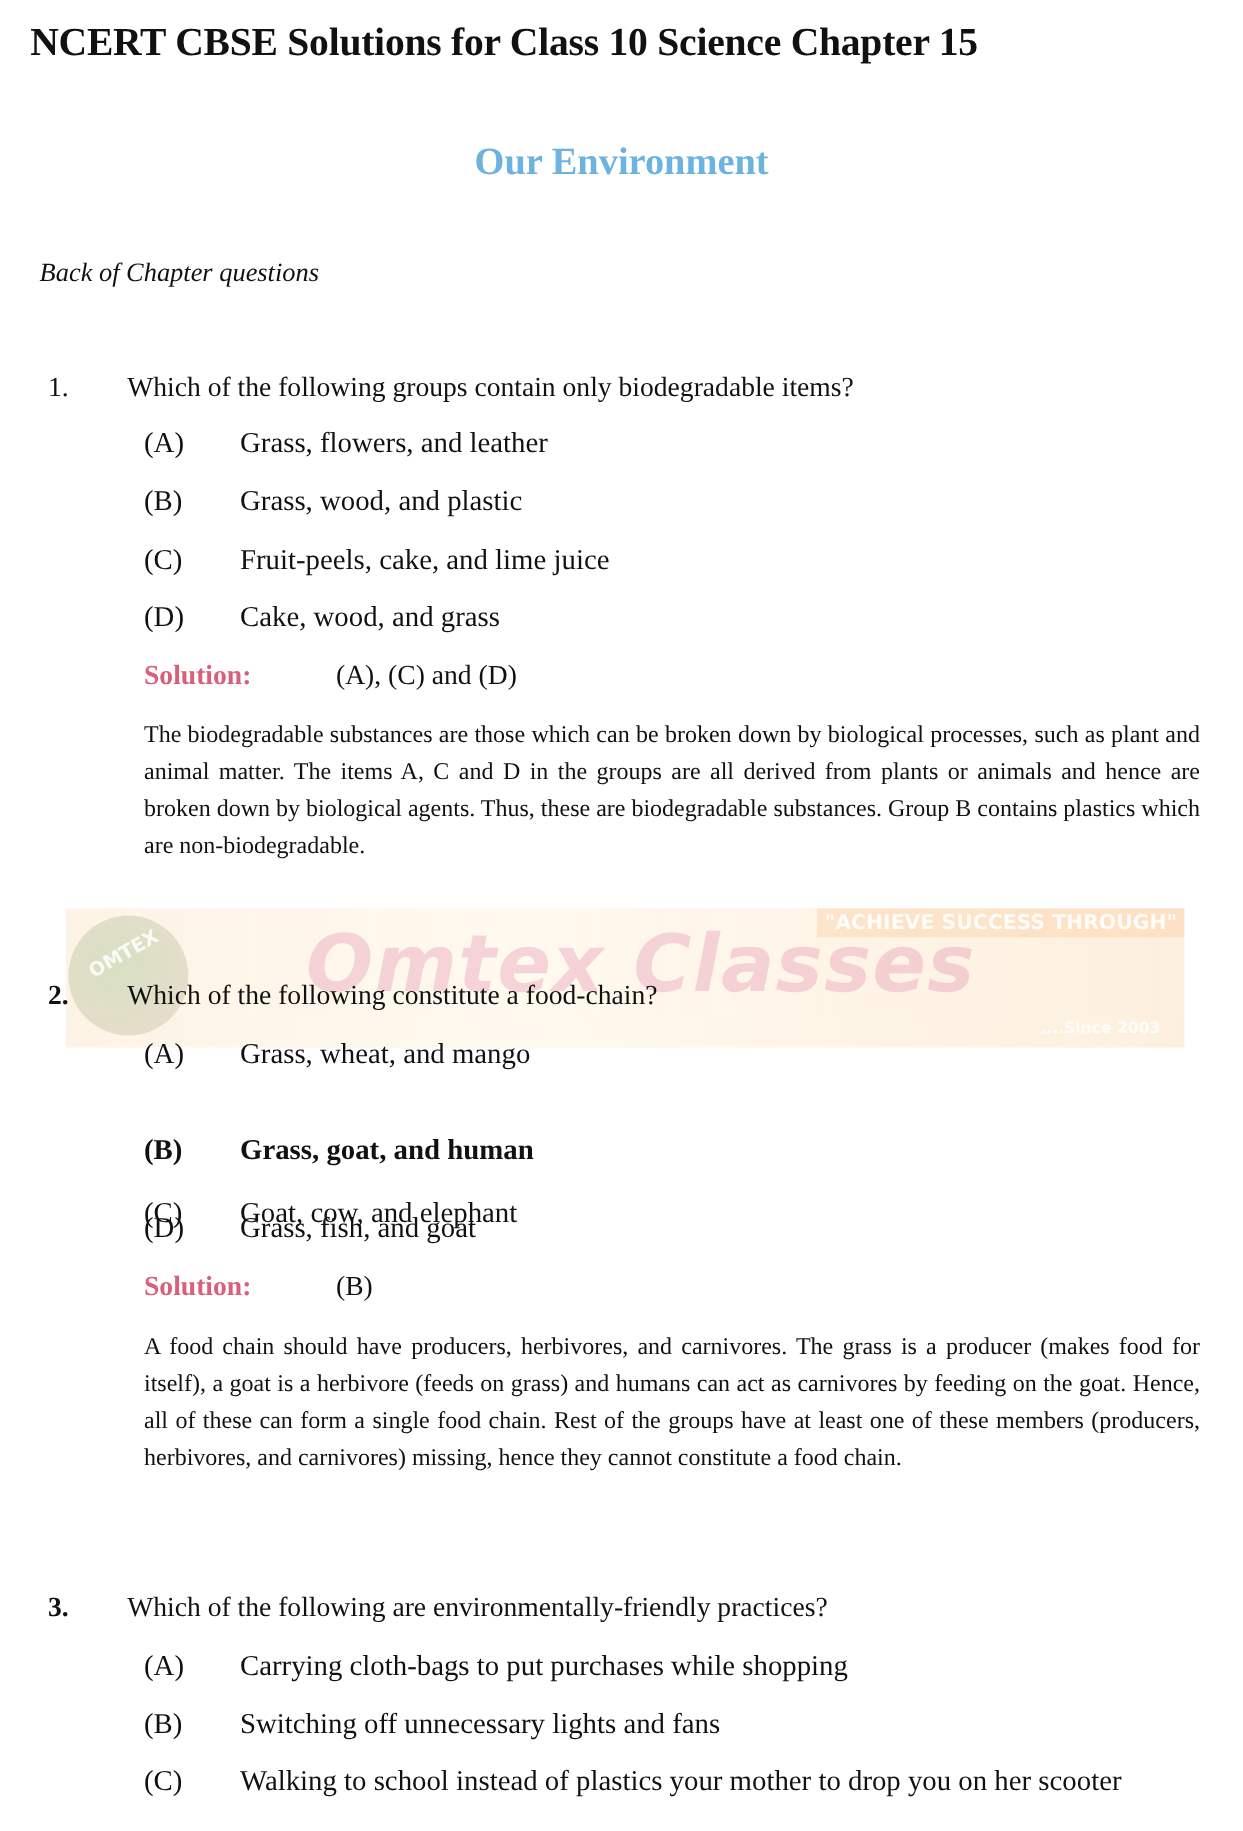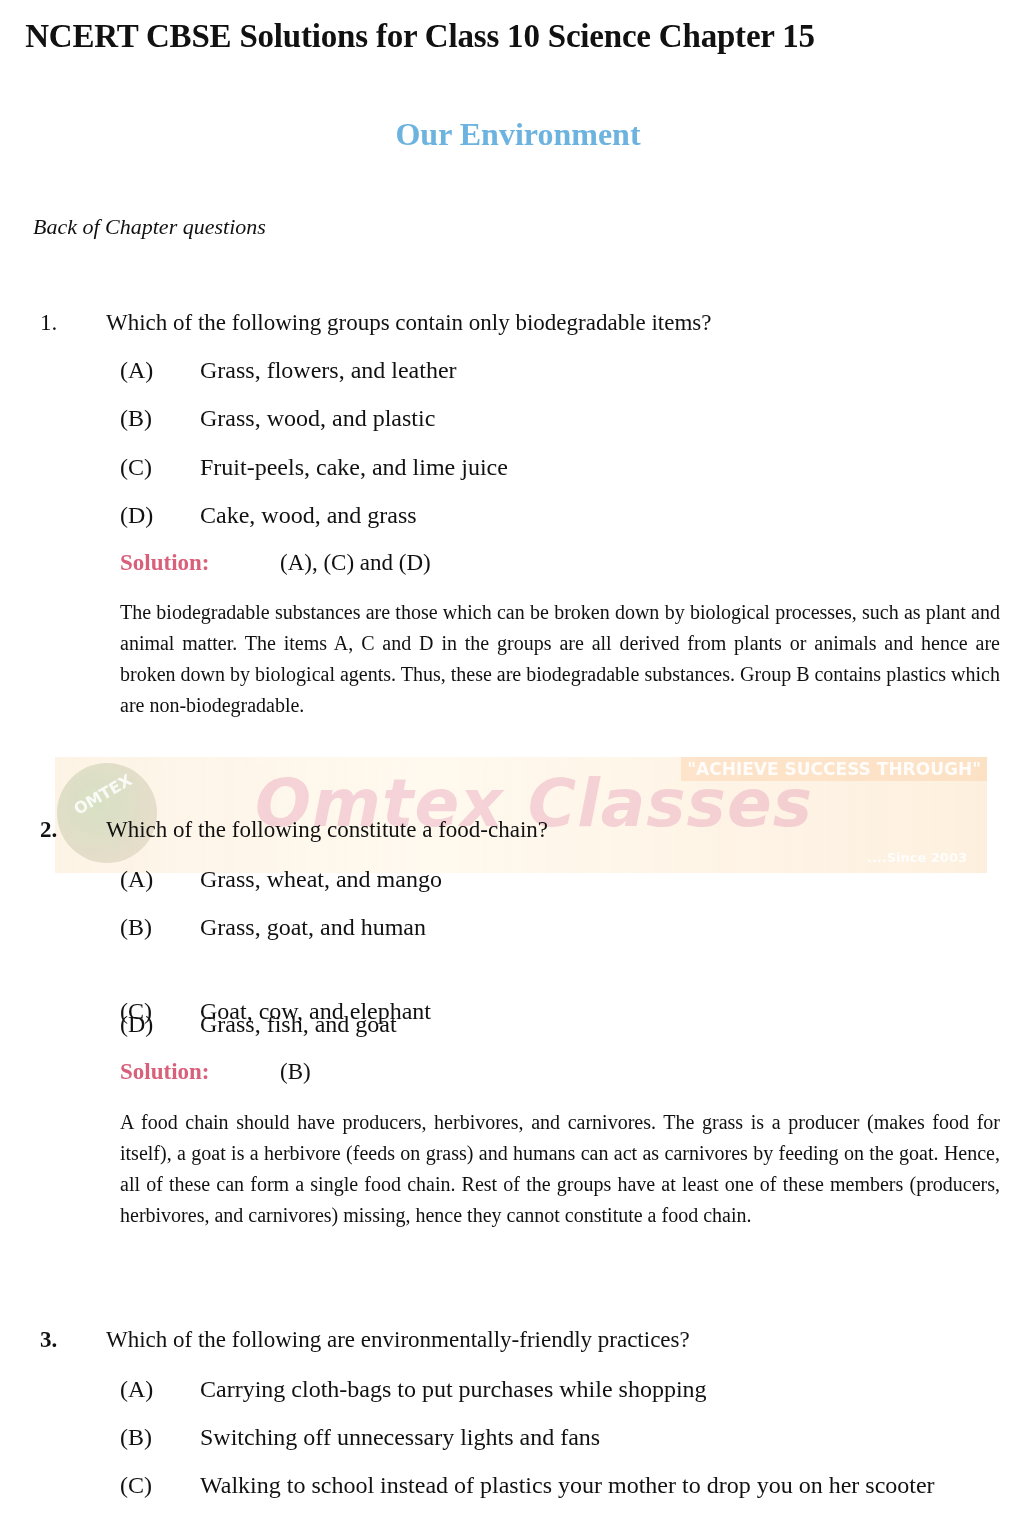--- a/index.html
+++ b/index.html
@@ -62,21 +62,21 @@
   <div class="wm-brand">Omtex Classes</div>
   <div class="wm-tag">"ACHIEVE SUCCESS THROUGH"</div>
   <div class="wm-since">....Since 2003</div>
 </div>
 
 <div class="q" style="top:817px;">
   <span class="qnum bold">2.</span>
   <span class="qtext">Which of the following constitute a food-chain?</span>
 </div>
 <div class="opt" style="top:866px;"><span class="lab">(A)</span><span>Grass, wheat, and mango</span></div>
-<div class="opt" style="top:914px;"><span class="lab">(B)</span><span>Grass, goat, and human</span></div>
+<div class="opt" style="top:946px;font-weight:bold;"><span class="lab">(B)</span><span>Grass, goat, and human</span></div>
 <div class="opt" style="top:998px;"><span class="lab">(C)</span><span>Goat, cow, and elephant</span></div>
 <div class="opt" style="top:1011px;"><span class="lab">(D)</span><span>Grass, fish, and goat</span></div>
 <div class="sol" style="top:1059px;"><span class="lab">Solution:</span><span>(B)</span></div>
 <div class="expl" style="top:1107px;">A food chain should have producers, herbivores, and carnivores. The grass is a producer (makes food for itself), a goat is a herbivore (feeds on grass) and humans can act as carnivores by feeding on the goat. Hence, all of these can form a single food chain. Rest of the groups have at least one of these members (producers, herbivores, and carnivores) missing, hence they cannot constitute a food chain.</div>
 
 <div class="q" style="top:1327px;">
   <span class="qnum bold">3.</span>
   <span class="qtext">Which of the following are environmentally-friendly practices?</span>
 </div>
 <div class="opt" style="top:1376px;"><span class="lab">(A)</span><span>Carrying cloth-bags to put purchases while shopping</span></div>

